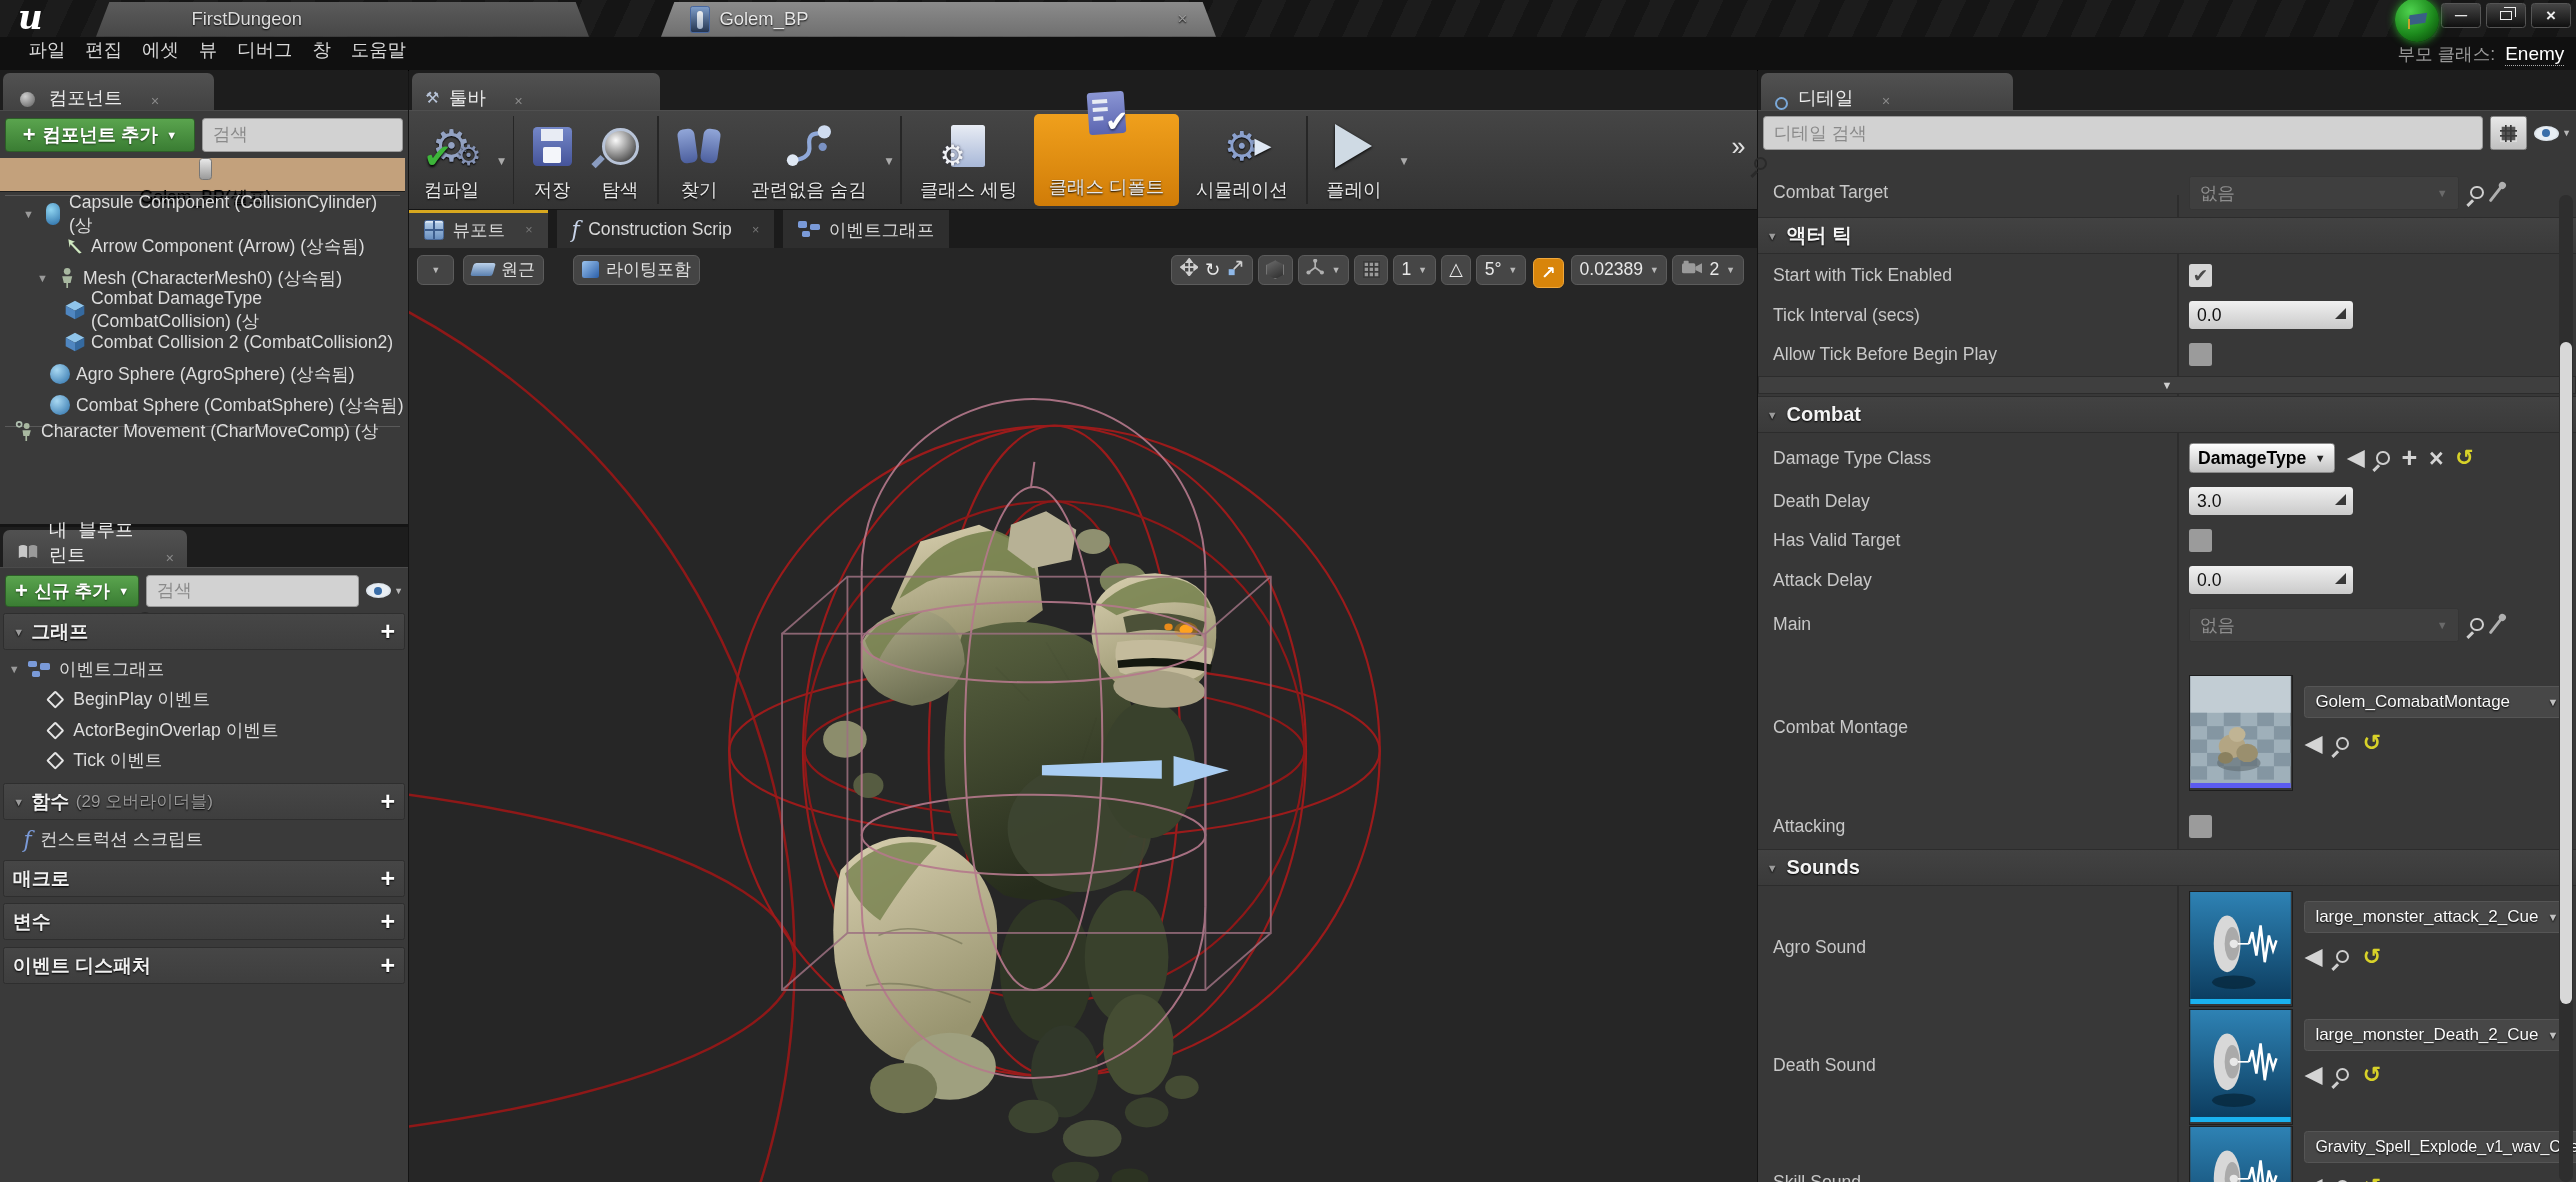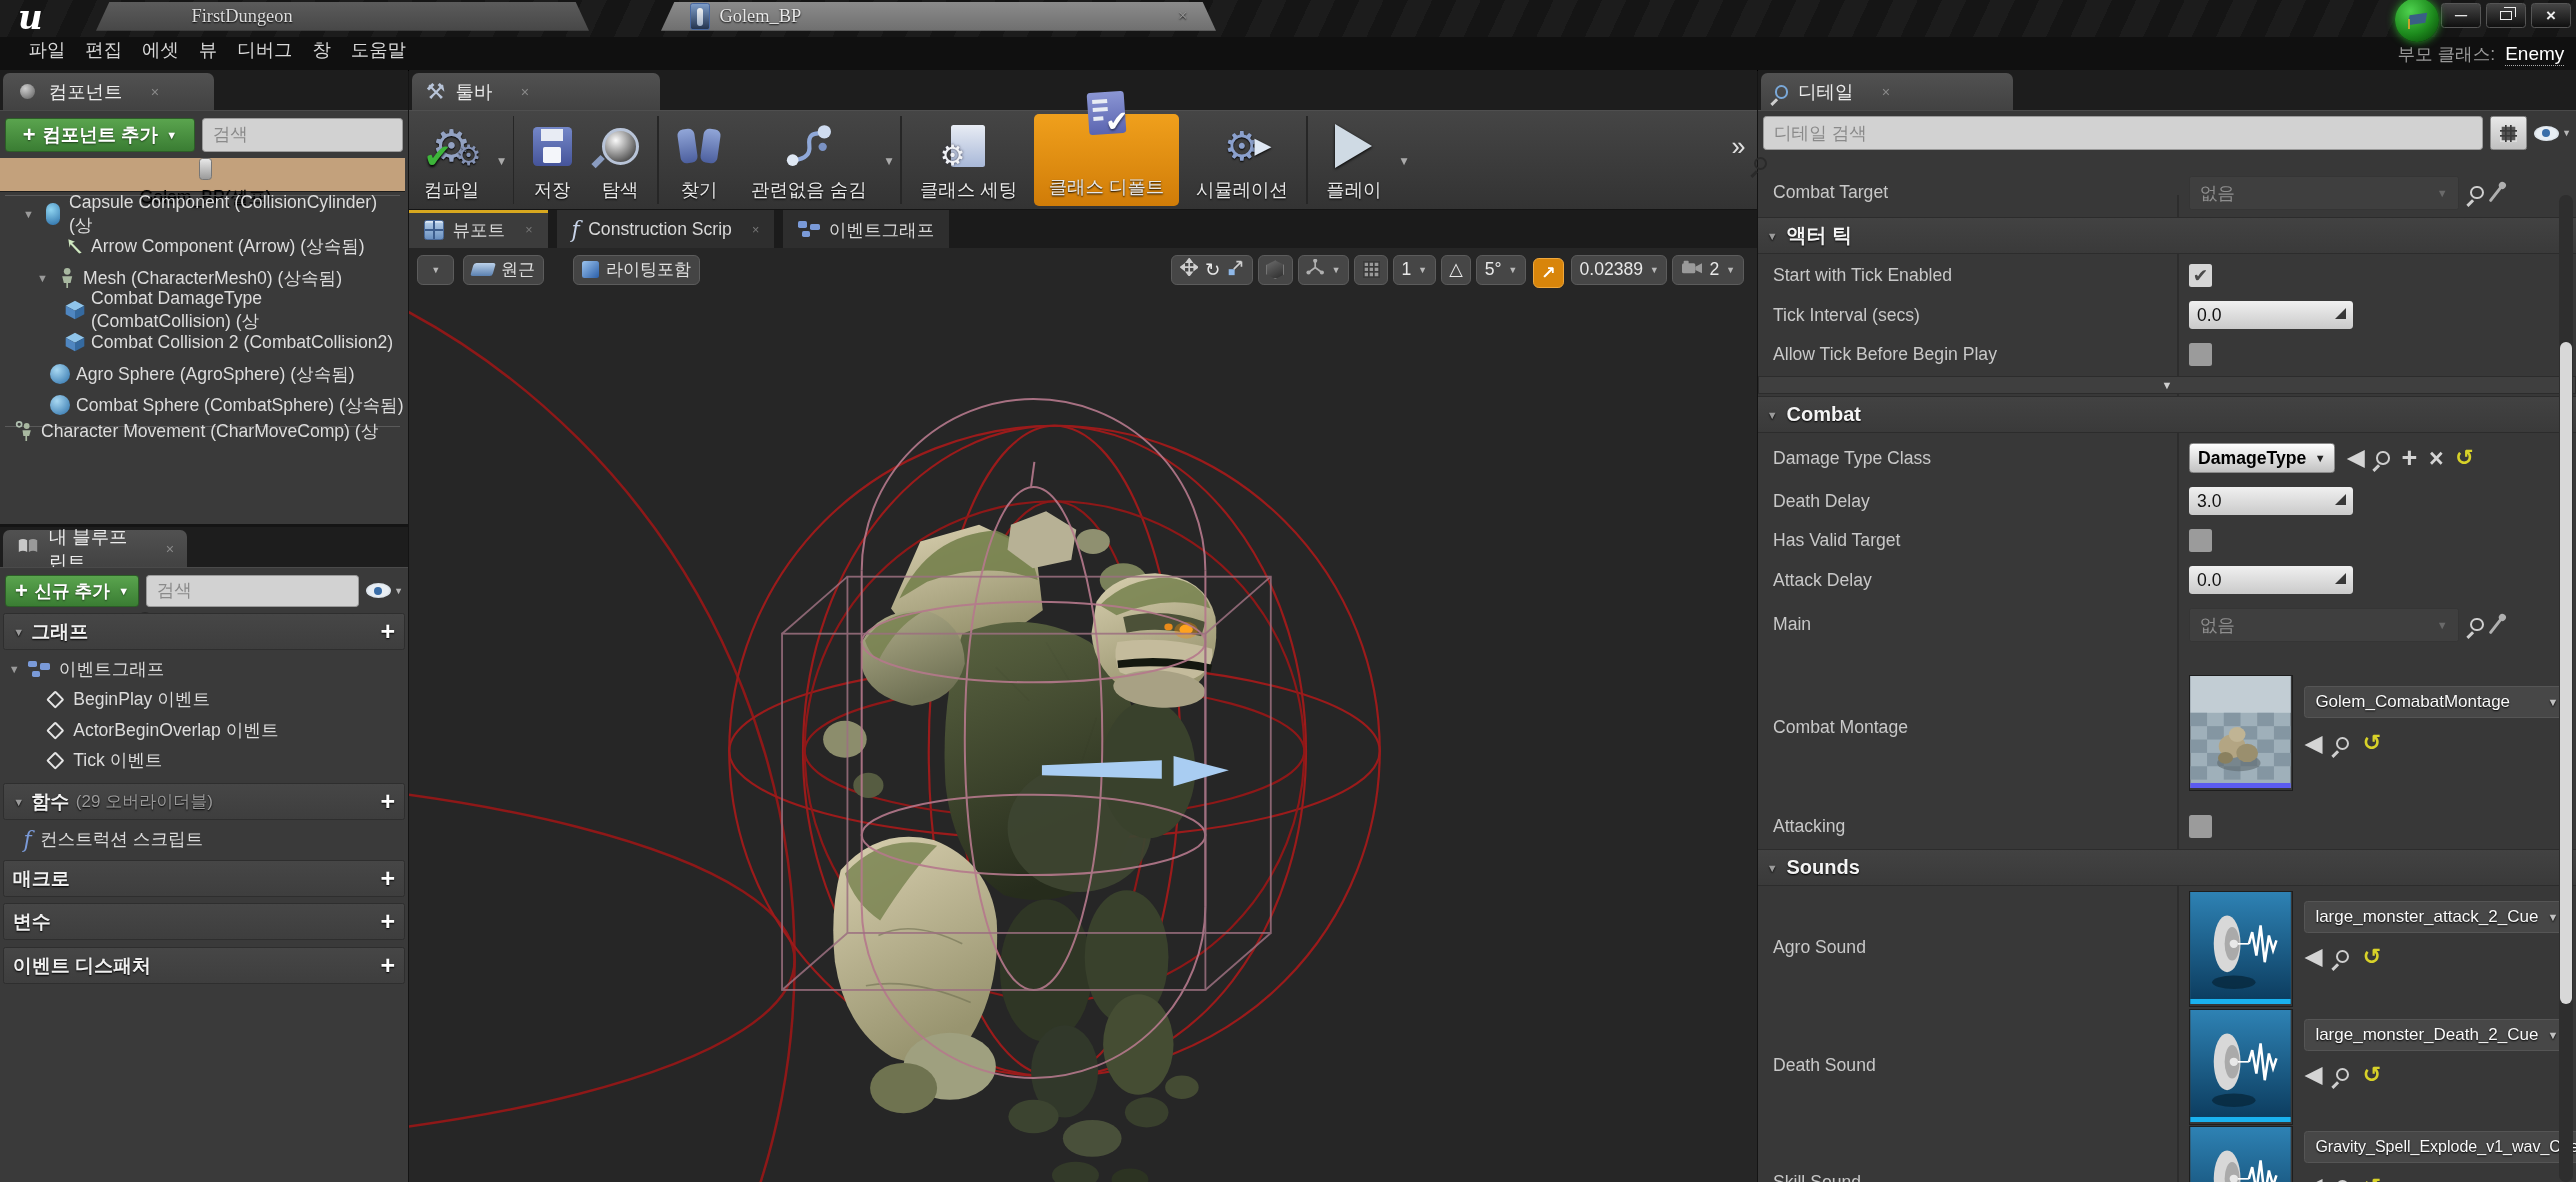--- a/index.html
+++ b/index.html
@@ -5,23 +5,23 @@
   * { margin:0; padding:0; box-sizing:border-box; }
   html,body { width:2576px; height:1182px; overflow:hidden; background:#141414;
     font-family:"Liberation Sans","DejaVu Sans",sans-serif; color:#cfcfcf; }
   .abs { position:absolute; }
 
   
   #tabbar { position:absolute; left:0; top:0; width:2576px; height:37px;
     background:repeating-linear-gradient(115deg,#1c1c1c 0 22px,#151515 22px 44px); }
   .uelogo { position:absolute; left:8.4px; top:-3.4px; width:44px; height:40px; color:#fff;
     font-family:"DejaVu Serif",serif; font-style:italic; font-weight:bold; font-size:34px; text-align:center; }
-  .wtab { position:absolute; top:1.7px; height:29px; display:flex; align-items:center; gap:10px;
+  .wtab { position:absolute; top:1.7px; height:35px; display:flex; align-items:center; gap:10px;
     padding:0 28.5px; font-size:18.4px; color:#e8e8e8; text-shadow:0 0.8px 1.7px #000;
-    clip-path:polygon(13.4px 0, calc(100% - 13.4px) 0, 100% 100%, 0 100%);font-family:Liberation Serif, serif; }
+    clip-path:polygon(13.4px 0, calc(100% - 13.4px) 0, 100% 100%, 0 100%); }
   .wtab.inactive { left:96px; width:493px; background:linear-gradient(#5b5b5b,#474747); color:#ddd; }
   .wtab.inactive .tlabel { margin-left:67px; }
   .wtab.active { left:661px; width:555px; background:linear-gradient(#8b8b8b,#6f6f6f); }
   .bpico { width:20px; height:27px; border-radius:2.5px; border:0.8px solid #4767a0;
     background:linear-gradient(#7d9cc8,#24344f); position:relative; flex:none; }
   .bpico::after { content:""; position:absolute; left:6.7px; top:4.2px; width:5.9px; height:18.4px;
     border-radius:3.4px; background:linear-gradient(#f0f0f0,#9fb0c8); }
   .tabclose { margin-left:auto; color:#9a9a9a; font-size:17px; }
   .tutorial { position:absolute; left:2395px; top:-1.7px; width:44px; height:44px; border-radius:50%;
     background:radial-gradient(circle at 35% 30%, #4ed24e, #1d8a1d 55%, #063a06); box-shadow:0 0 8.4px #2aa52a;
@@ -42,22 +42,22 @@
     border-bottom:0.8px solid #000; display:flex; align-items:flex-start; gap:20px; padding-left:28.5px;
     font-size:18.4px; color:#d8d8d8; }
   .parentclass { position:absolute; right:11.7px; top:0; height:34px; display:flex; align-items:center; gap:10px; }
   .parentclass .pl { color:#9a9a9a; font-size:17.6px; }
   .parentclass .pv { color:#fff; font-size:19px; border-bottom:1.7px dotted #aaa; }
 
   
   .panel { position:absolute; background:#383838; }
   .ptabstrip { position:absolute; left:0; top:0; right:0; height:40px; background:#1d1d1d; }
   .ptab { position:absolute; left:3.4px; top:3.4px; height:37px; background:linear-gradient(#515151,#424242);
-    border-radius:6.7px 6.7px 0 0; display:flex; align-items:center; gap:10px; padding:0 13.4px;
-    font-size:18.4px; color:#ececec; }
+    border-radius:6.7px 6.7px 0 0; display:flex; align-items:flex-end; gap:10px; padding:0 13.4px;
+    font-size:18.4px; color:#ececec;font-family:Liberation Mono, monospace; }
   .ptab .x { color:#8a8a8a; font-size:14.3px; margin-left:18.4px; }
   .greenbtn { background:linear-gradient(#5aa44e,#3a7d33); border:0.8px solid #2c5e27; border-radius:3.4px;
     color:#fff; font-weight:bold; font-size:18.4px; display:flex; align-items:center; gap:6.7px;
     justify-content:center; text-shadow:0 0.8px 1.7px #00000088; }
   .greenbtn .plus { font-size:22px; }
   .greenbtn .caret { font-size:11px; margin-left:1.7px; }
   .searchbox { background:#d2d2d2; border-radius:3.4px; border:0.8px solid #9a9a9a; position:relative; }
   .searchbox input { width:100%; height:100%; background:transparent; border:none; outline:none;
     font-size:17.6px; color:#222; padding:0 34px 0 10px; font-family:inherit; }
   .searchbox input::placeholder { color:#8a8a8a; }

